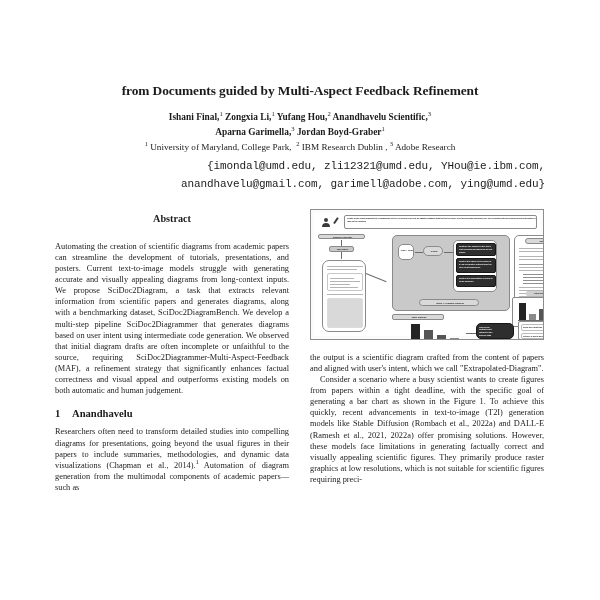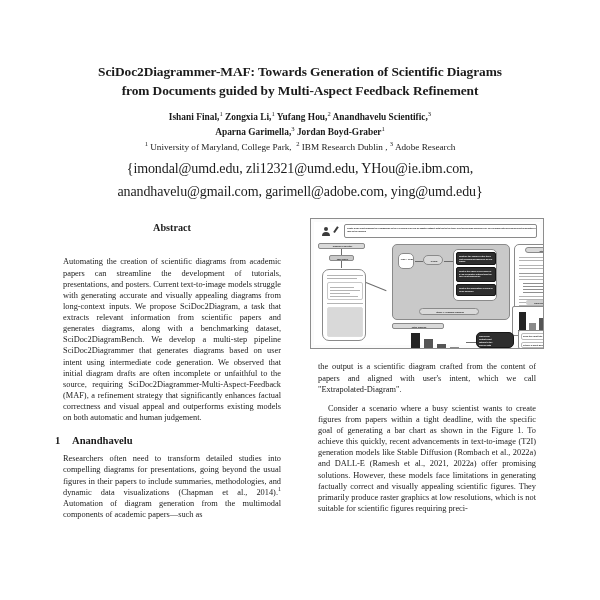--- a/index.html
+++ b/index.html
@@ -46,23 +46,23 @@
     vertical-align: super;
     line-height: 0;
   }
   .affil {
     text-align: center;
     font-size: 9.2px;
     line-height: 1.5;
     margin: 2px 0 0 0;
   }
   .emails {
-    text-align: center;
-    font-family: Liberation Serif, serif;
-    font-size: 14px;
+    text-align: right;
+    font-family: Liberation Mono, monospace;
+    font-size: 11px;
     line-height: 1.62;
     margin: 3px 0 0 0;
     letter-spacing: -0.1px;
   }
 
   
   .columns {
     display: flex;
     gap: 21px;
     margin-top: 15px;
@@ -72,24 +72,24 @@
   .col {
     width: 234px;
     flex: 0 0 234px;
     overflow: hidden;
   }
 
   .abstract-head {
     text-align: center;
     font-size: 10.2px;
     font-weight: bold;
-    margin: 4px 0 23px 0;
+    margin: 4px 0 17px 0;
   }
   p.body {
-    margin: 8px;
+    margin: 0;
     font-size: 8.35px;
     line-height: 1.335;
     text-align: justify;
     text-justify: inter-word;
     hyphens: manual;
   }
   p.body + p.body { text-indent: 10px; }
   p.tight { margin-top: 0; }
 
   .section-head {
@@ -181,21 +181,21 @@
     background: #3b3b3b;
     transform: rotate(34deg);
   }
 </style>
 </head>
 <body>
 
 <div class="page">
 
   <div class="title">
-    <span>SciDoc2Diagrammer-MAF: Towards Generation of Scientific Diagrams</span><br>
+    <br>
     <span>from Documents guided by Multi-Aspect Feedback Refinement</span>
   </div>
 
   <div class="authors">
     <span>Ishani Final,</span><sup>1</sup>
     <span>Zongxia Li,</span><sup>1</sup>
     <span>Yufang Hou,</span><sup>2</sup>
     <span>Anandhavelu Scientific,</span><sup>3</sup>
   </div>
   <div class="authors">

